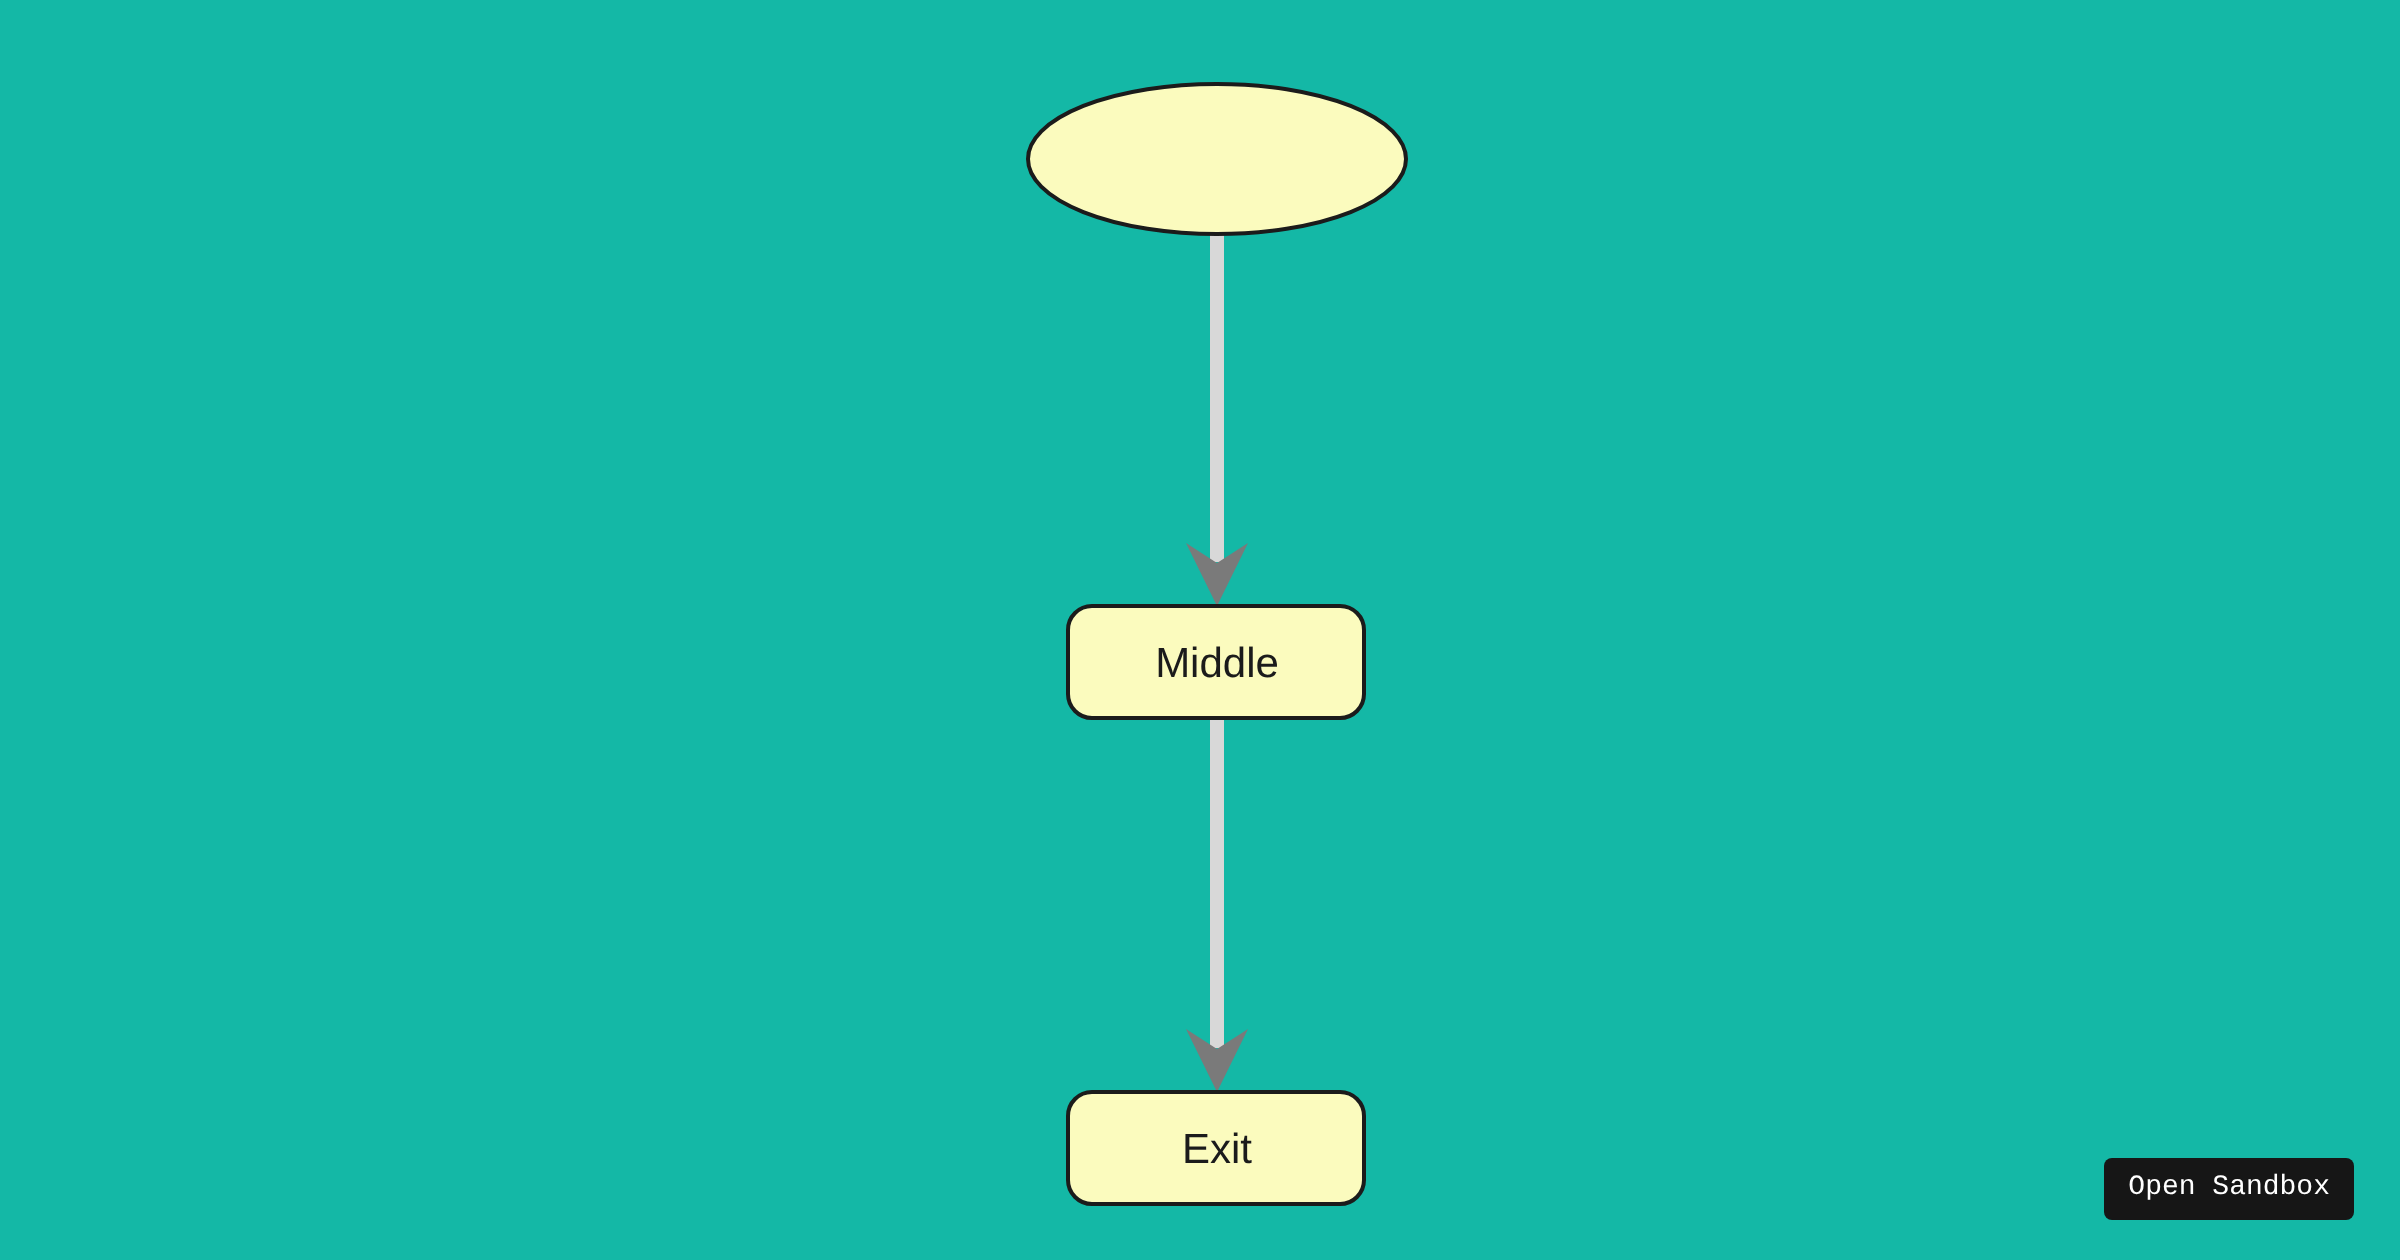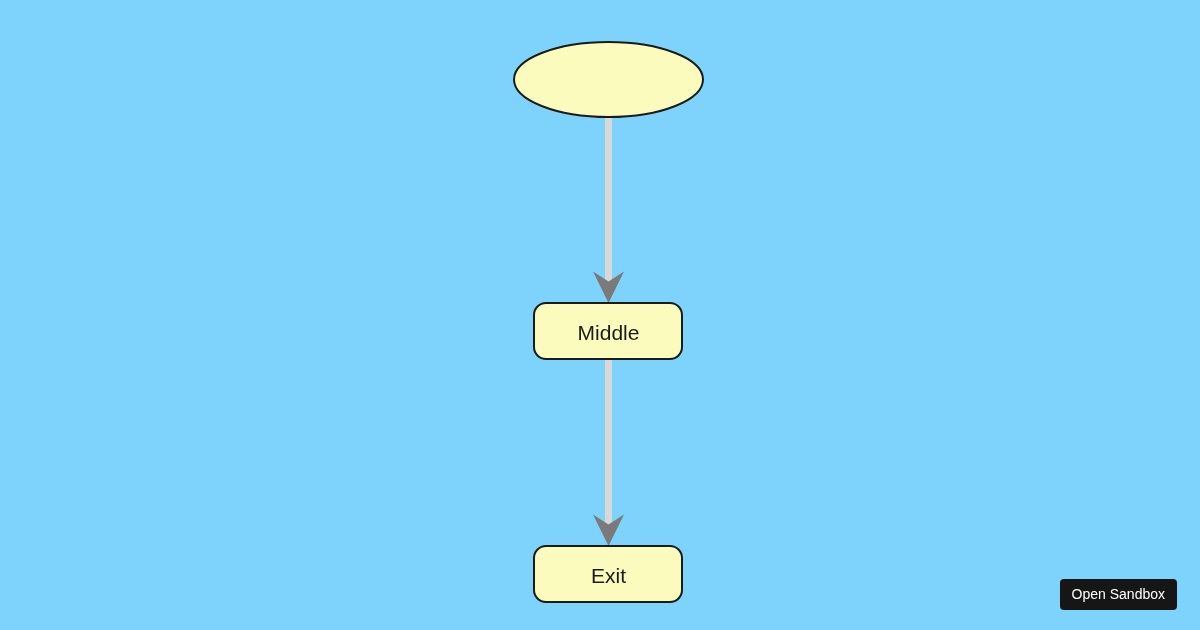--- a/index.html
+++ b/index.html
@@ -8,21 +8,21 @@
     width: 1200px;
     height: 630px;
     background: #ffffff;
     overflow: hidden;
     font-family: "Liberation Sans", sans-serif;
   }
   .stage {
     position: relative;
     width: 1200px;
     height: 630px;
-    background: #7dd3fc;
+    background: #14b8a6;
   }
   .diagram-svg {
     position: absolute;
     left: 0;
     top: 0;
     width: 1200px;
     height: 630px;
     display: block;
   }
   .node-label {
@@ -33,21 +33,21 @@
   .open-sandbox-btn {
     position: absolute;
     right: 23px;
     bottom: 20px;
     height: 31px;
     line-height: 31px;
     padding: 0 12px;
     background: #161616;
     color: #ffffff;
     font-size: 14px;
-    font-family: Liberation Sans, sans-serif;
+    font-family: Liberation Mono, monospace;
     border: none;
     border-radius: 4px;
     cursor: pointer;
     white-space: nowrap;
   }
 </style>
 </head>
 <body>
 
 <div class="stage">

